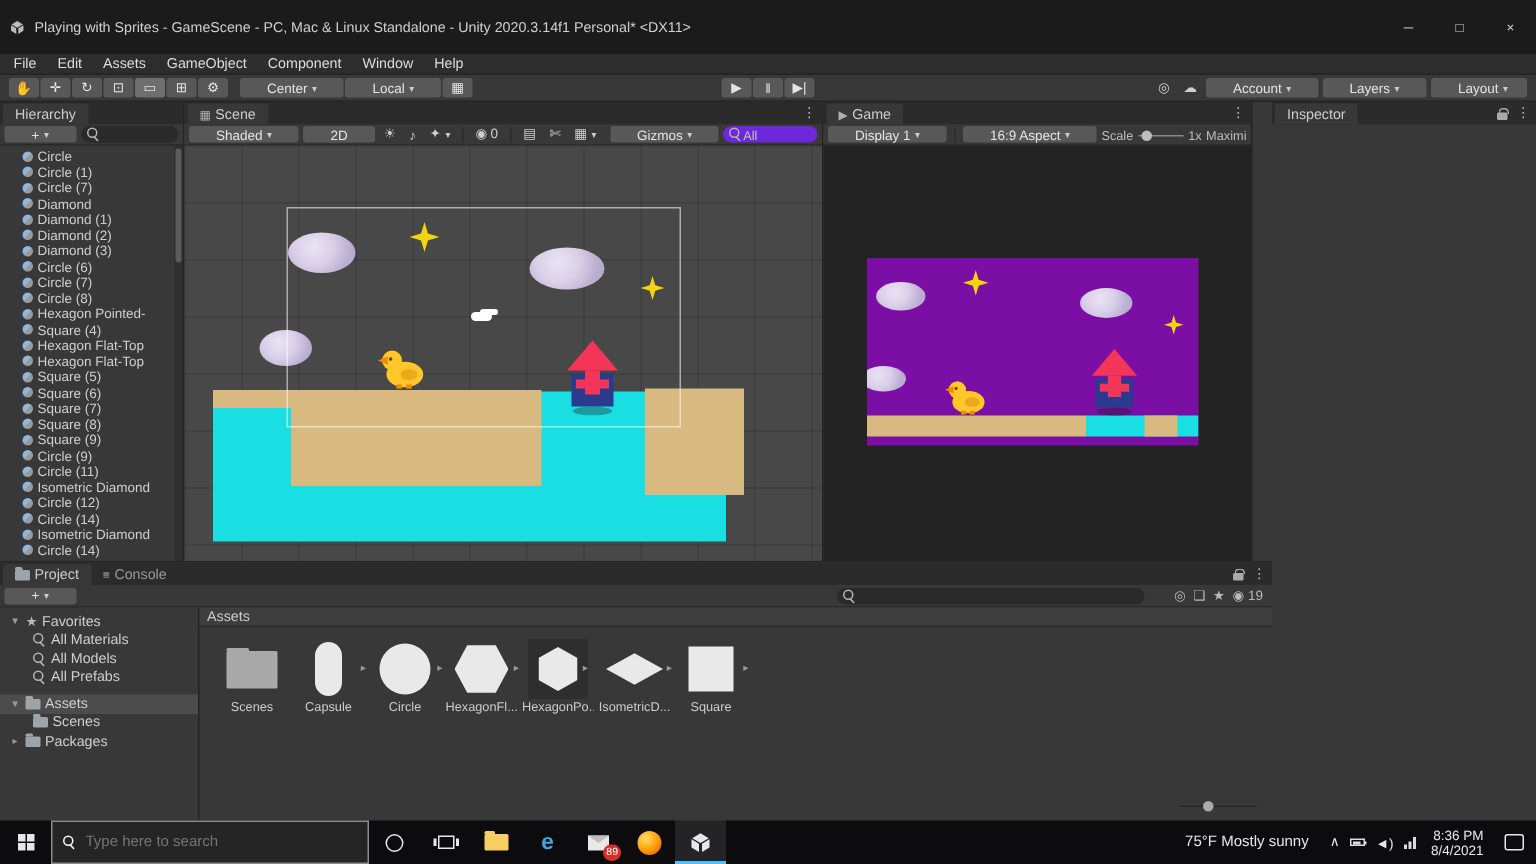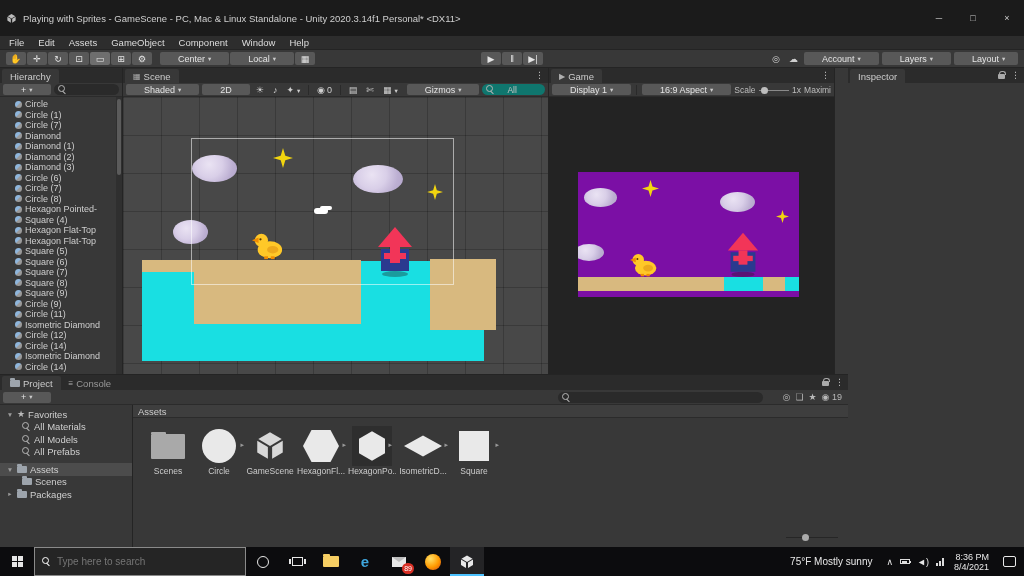--- a/index.html
+++ b/index.html
@@ -65,21 +65,21 @@
   .scene{width:426px}
   .viewport{flex:1;position:relative;overflow:hidden;background:#484848;
     background-image:linear-gradient(rgba(0,0,0,0.20) 1px,transparent 1px),linear-gradient(90deg,rgba(0,0,0,0.20) 1px,transparent 1px);
     background-size:38px 38px}
   .abs{position:absolute}
   .cloud{border-radius:50%;background:radial-gradient(circle at 38% 35%,#EAE3F3 0%,#D9CFE8 40%,#BCAFD2 72%,#B2A4CA 100%)}
   .mini-cloud{background:#fff;border-radius:6px;box-shadow:5px -3px 0 -1px #fff}
   .cam-frame{border:1px solid rgba(255,255,255,0.55)}
   .water{background:#19DFE2}
   .platform{background:#D8B97F}
-  .searchbox{height:11px;background:#0f766e;border-radius:6px;display:flex;align-items:center;padding:0 4px;gap:12px;color:#C3C3C3;font-size:8.5px}
+  .searchbox{height:11px;background:#6d28d9;border-radius:6px;display:flex;align-items:center;padding:0 4px;gap:0;color:#C3C3C3;font-size:8.5px}
 
   
   .game{width:286px}
   .game-viewport{flex:1;position:relative;background:#232323;overflow:hidden}
   .game-render{position:absolute;left:29px;top:75px;width:221px;height:125px;background:#7B0FA5;overflow:hidden}
   .slider{display:inline-flex;align-items:center;position:relative;width:46px;height:10px}
   .slider .track{position:absolute;left:0;right:0;top:5px;height:1px;background:#8A8A8A}
   .slider .knob{position:absolute;top:2px;width:7px;height:7px;border-radius:50%;background:#BDBDBD}
 
   
@@ -555,34 +555,31 @@
               </div>
             <div class="tiles">
               <div class="tile">
                 <div class="ticon">
                     <span class="folder folder-lg"></span>
                   </div>
                 <div class="tlabel">Scenes</div>
               </div>
               <div class="tile">
                 <div class="ticon">
+                    <span class="shape capsule"></span>
+                    <span class="texp">▸</span>
+                  </div>
+                <div class="tlabel">Capsule</div>
+              </div>
+              <div class="tile">
+                <div class="ticon">
                     <span class="shape circle40"></span>
                     <span class="texp">▸</span>
                   </div>
                 <div class="tlabel">Circle</div>
-              </div>
-              <div class="tile">
-                <div class="ticon">
-                  <svg width="34" height="34" viewBox="0 0 32 32">
-                    <polygon points="16,3 27,9.5 16,16 5,9.5" fill="#D8D8D8"></polygon>
-                    <polygon points="4,11 14,17 14,28 4,22" fill="#D8D8D8"></polygon>
-                    <polygon points="28,11 18,17 18,28 28,22" fill="#D8D8D8"></polygon>
-                  </svg>
-                </div>
-                <div class="tlabel">GameScene</div>
               </div>
               <div class="tile">
                 <div class="ticon">
                   <svg width="36" height="32" viewBox="0 0 34 30">
                       <polygon points="8,0 26,0 34,15 26,30 8,30 0,15" fill="#E9E9E9"></polygon>
                     </svg>
                   <span class="texp">▸</span>
                 </div>
                 <div class="tlabel">HexagonFl...</div>
               </div>

